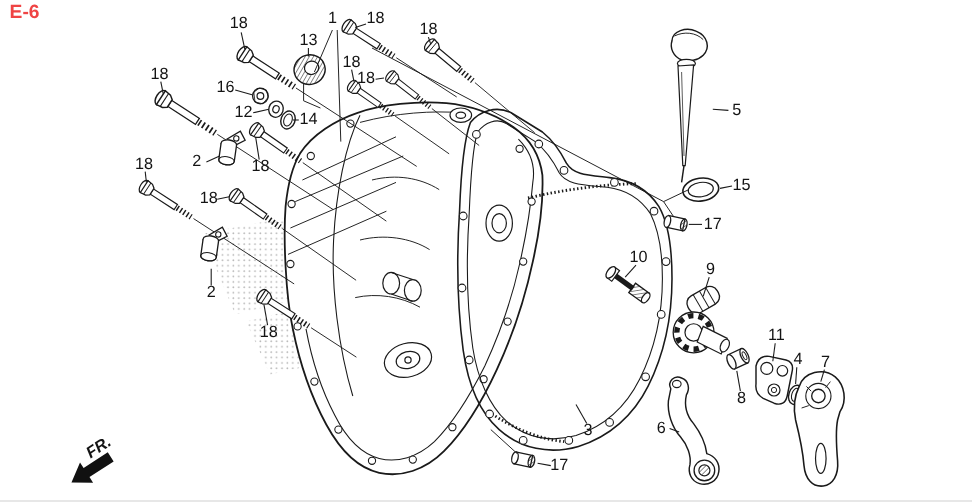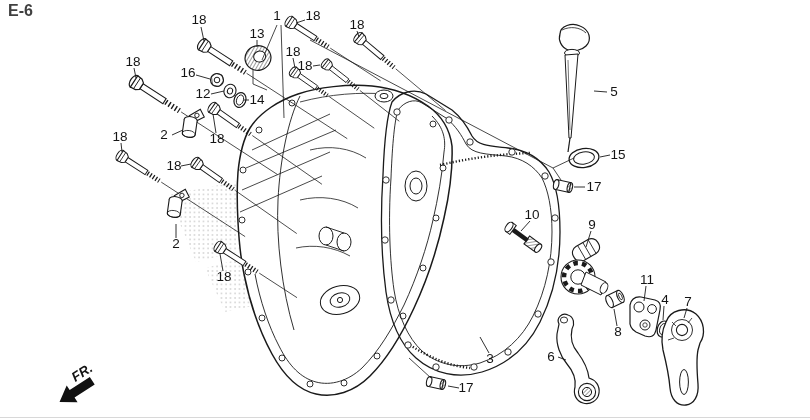--- a/index.html
+++ b/index.html
@@ -1,19 +1,19 @@
 <!DOCTYPE html>
 <html><head>
 <meta charset="utf-8">
 <style>
   html,body{margin:0;padding:0;background:#fff;}
   #stage{position:relative;width:810px;height:420px;background:#ffffff;overflow:hidden;
          font-family:"Liberation Sans", sans-serif;}
   #diagram-code{position:absolute;left:8px;top:2px;font-size:16px;font-weight:bold;
-                color:#404040;letter-spacing:0px;}
+                color:#ef4444;letter-spacing:0px;}
   svg{position:absolute;left:0;top:0;}
   svg text{font-family:"Liberation Sans", sans-serif;font-size:13.5px;fill:#141414;}
   #bottom-border{position:absolute;left:0;bottom:2px;width:810px;height:1px;background:#d8d8d8;}
 </style>
 </head>
 <body>
 
 <div id="stage">
   <div id="diagram-code">E-6</div>
 

